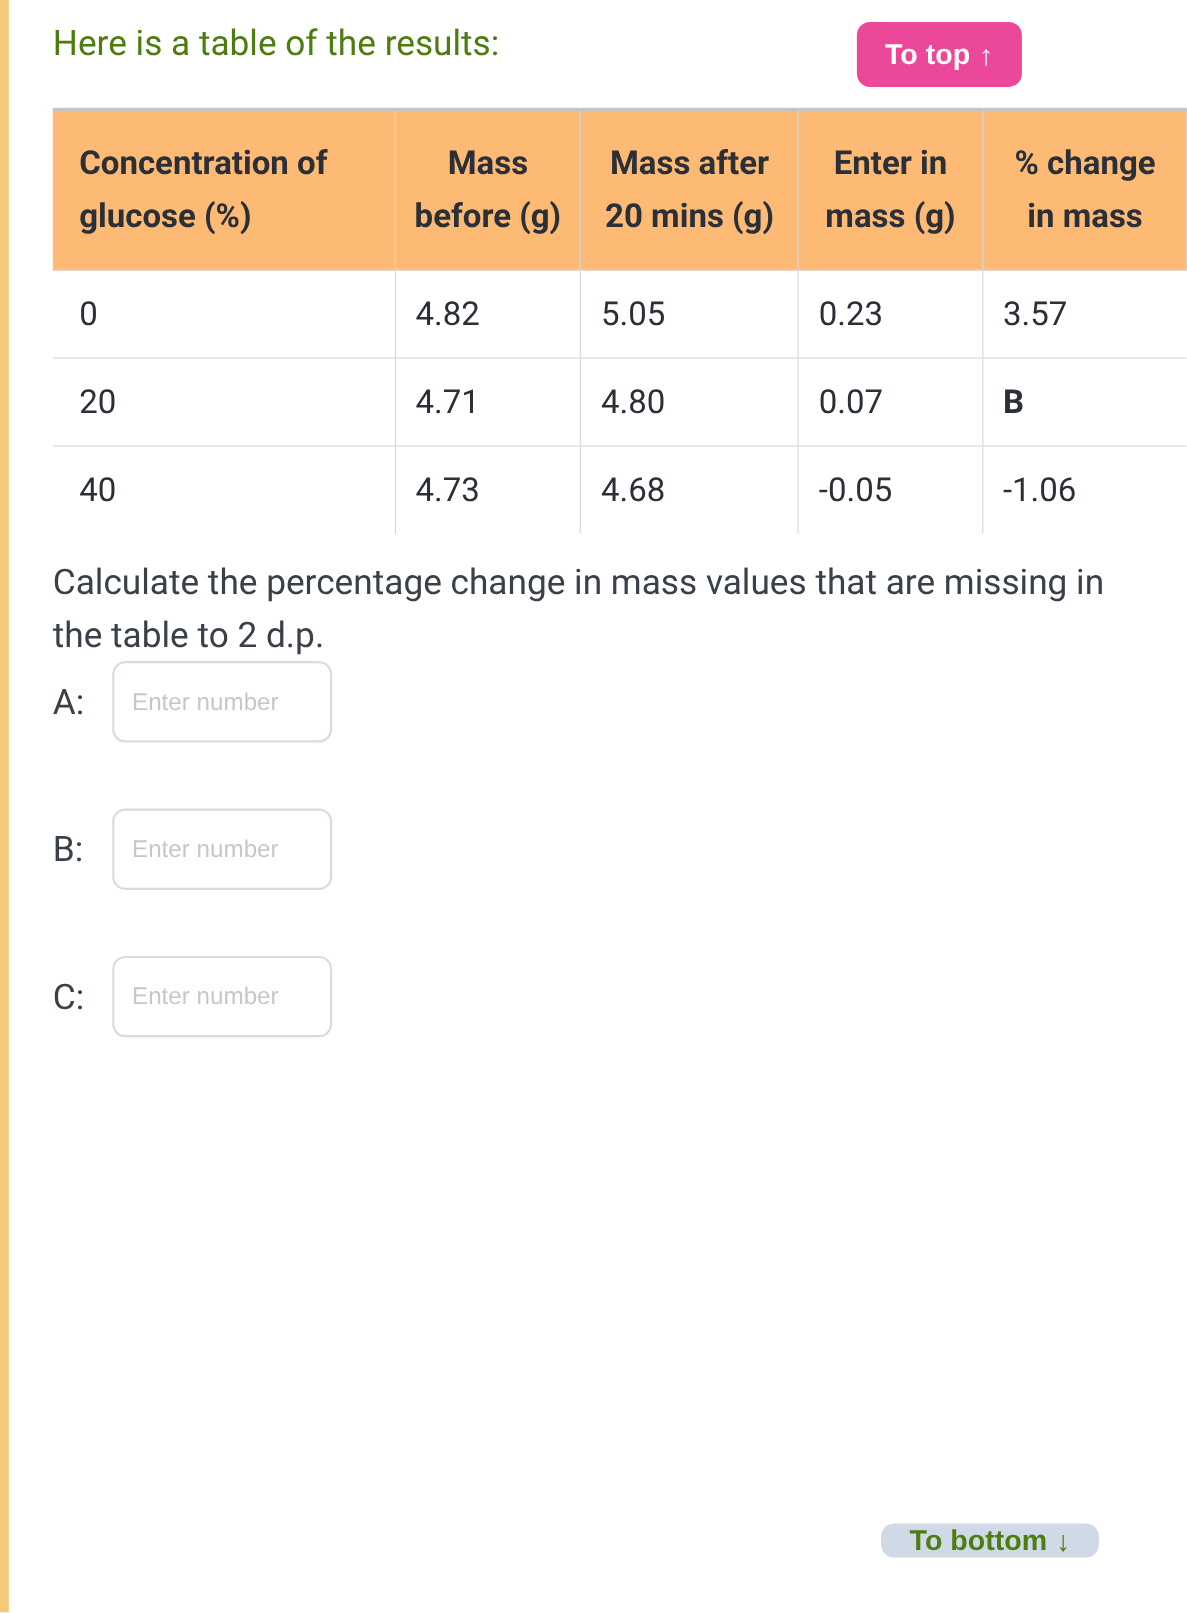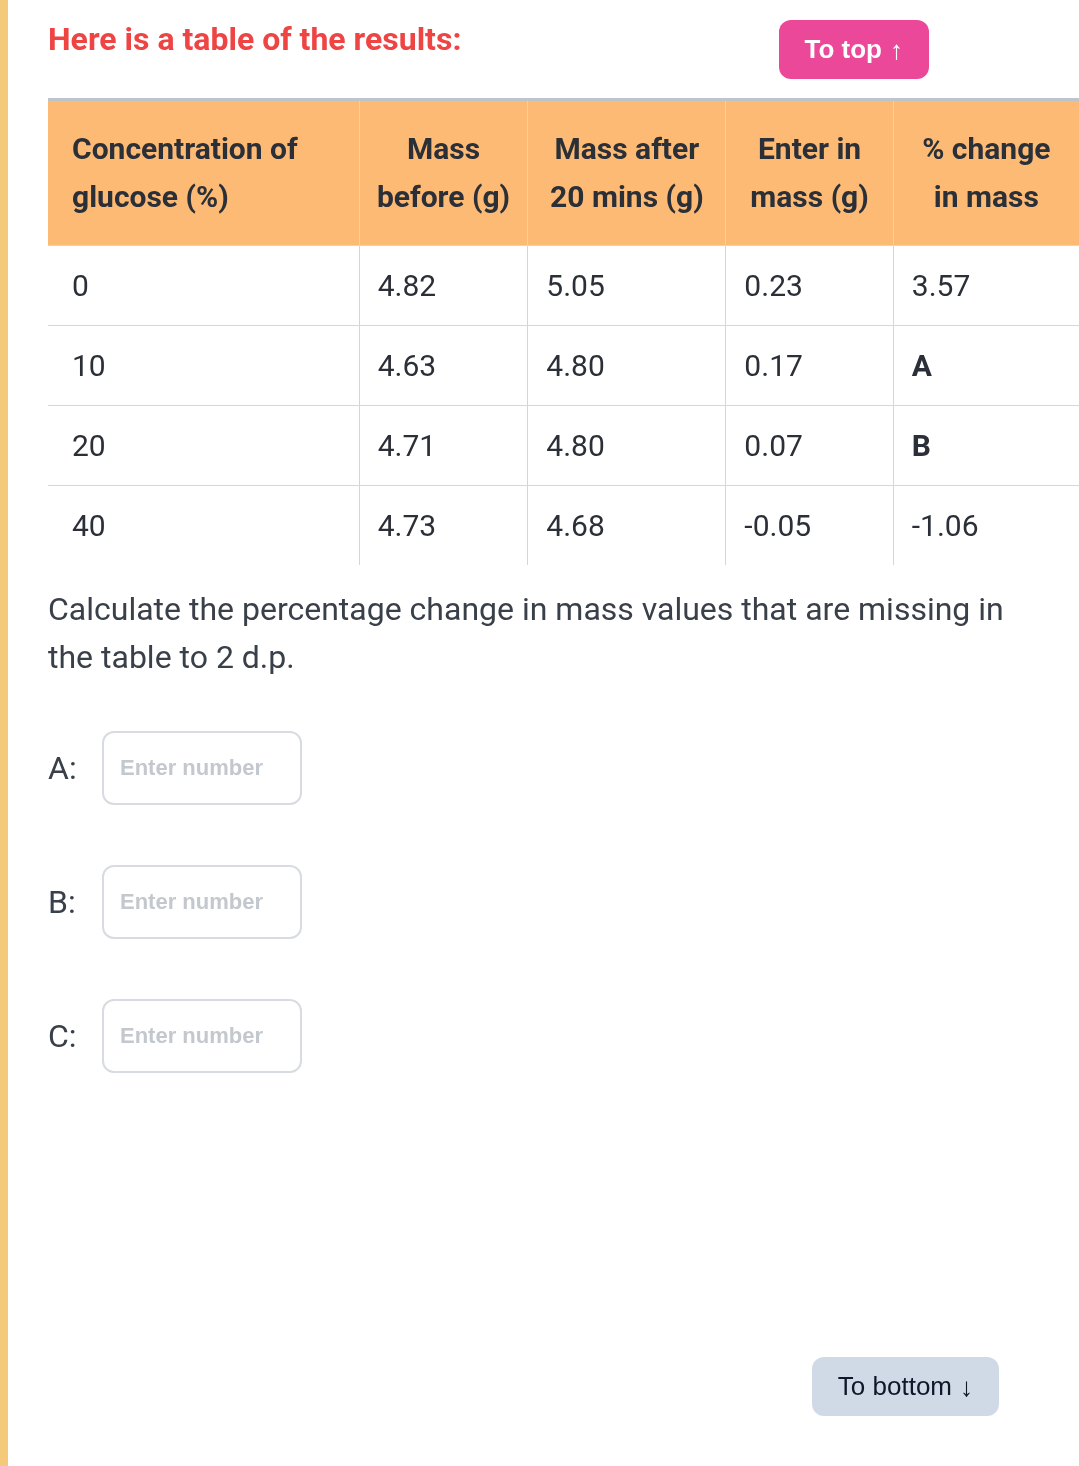--- a/index.html
+++ b/index.html
@@ -13,48 +13,48 @@
       width: 1079px;
       position: relative;
     }
     .container {
       border-left: 8px solid #f5c97a;
       padding: 20px 0 20px 40px;
       min-height: 1466px;
     }
     .intro-text {
       font-size: 32px;
-      color: #ef4444;
-      font-weight: 700;
+      color: #4d7c0f;
+      font-weight: 400;
       margin-bottom: 40px;
     }
     .to-top-btn {
       background: #ec4899;
       color: #ffffff;
       border: none;
       border-radius: 12px;
       padding: 14px 26px;
       font-size: 26px;
       font-weight: 600;
       cursor: pointer;
       display: flex;
       align-items: center;
       gap: 8px;
       position: absolute;
       top: 20px;
       right: 150px;
     }
     .to-bottom-btn {
       background: #cfdae6;
-      color: #0f172a;
+      color: #4d7c0f;
       border: none;
       border-radius: 12px;
-      padding: 14px 26px;
+      padding: 0 26px;
       font-size: 26px;
-      font-weight: 400;
+      font-weight: 700;
       cursor: pointer;
       display: flex;
       align-items: center;
       gap: 8px;
       position: absolute;
       bottom: 50px;
       right: 80px;
     }
     .arrow-up, .arrow-down {
       font-size: 26px;
@@ -99,21 +99,20 @@
       border-bottom: none;
     }
     td.bold {
       font-weight: 700;
     }
     .instruction {
       font-size: 32px;
       color: #3a4049;
       line-height: 1.5;
       margin-top: 16px;
-      margin-bottom: 50px;
       padding-right: 40px;
     }
     .input-row {
       display: flex;
       align-items: center;
       margin-bottom: 60px;
     }
     .input-label {
       font-size: 32px;
       color: #3a4049;
@@ -121,21 +120,20 @@
       min-width: 40px;
     }
     .number-input {
       border: 2px solid #d8dce1;
       border-radius: 12px;
       padding: 22px 16px;
       font-size: 22px;
       color: #3a4049;
       width: 200px;
       outline: none;
-      font-weight: bold;
     }
     .number-input::placeholder {
       color: #c3c8ce;
     }
   </style>
 </head>
 <body>
 
 <div class="container">
   <div class="intro-text">Here is a table of the results:</div>
@@ -157,27 +155,20 @@
     </thead>
     <tbody id="table-body">
     <tr>
           <td>0</td>
           <td>4.82</td>
           <td>5.05</td>
           <td>0.23</td>
           <td>3.57</td>
         </tr>
         <tr>
-          <td>10</td>
-          <td>4.63</td>
-          <td>4.80</td>
-          <td>0.17</td>
-          <td class="bold">A</td>
-        </tr>
-        <tr>
           <td>20</td>
           <td>4.71</td>
           <td>4.80</td>
           <td>0.07</td>
           <td class="bold">B</td>
         </tr>
         <tr>
           <td>40</td>
           <td>4.73</td>
           <td>4.68</td>

